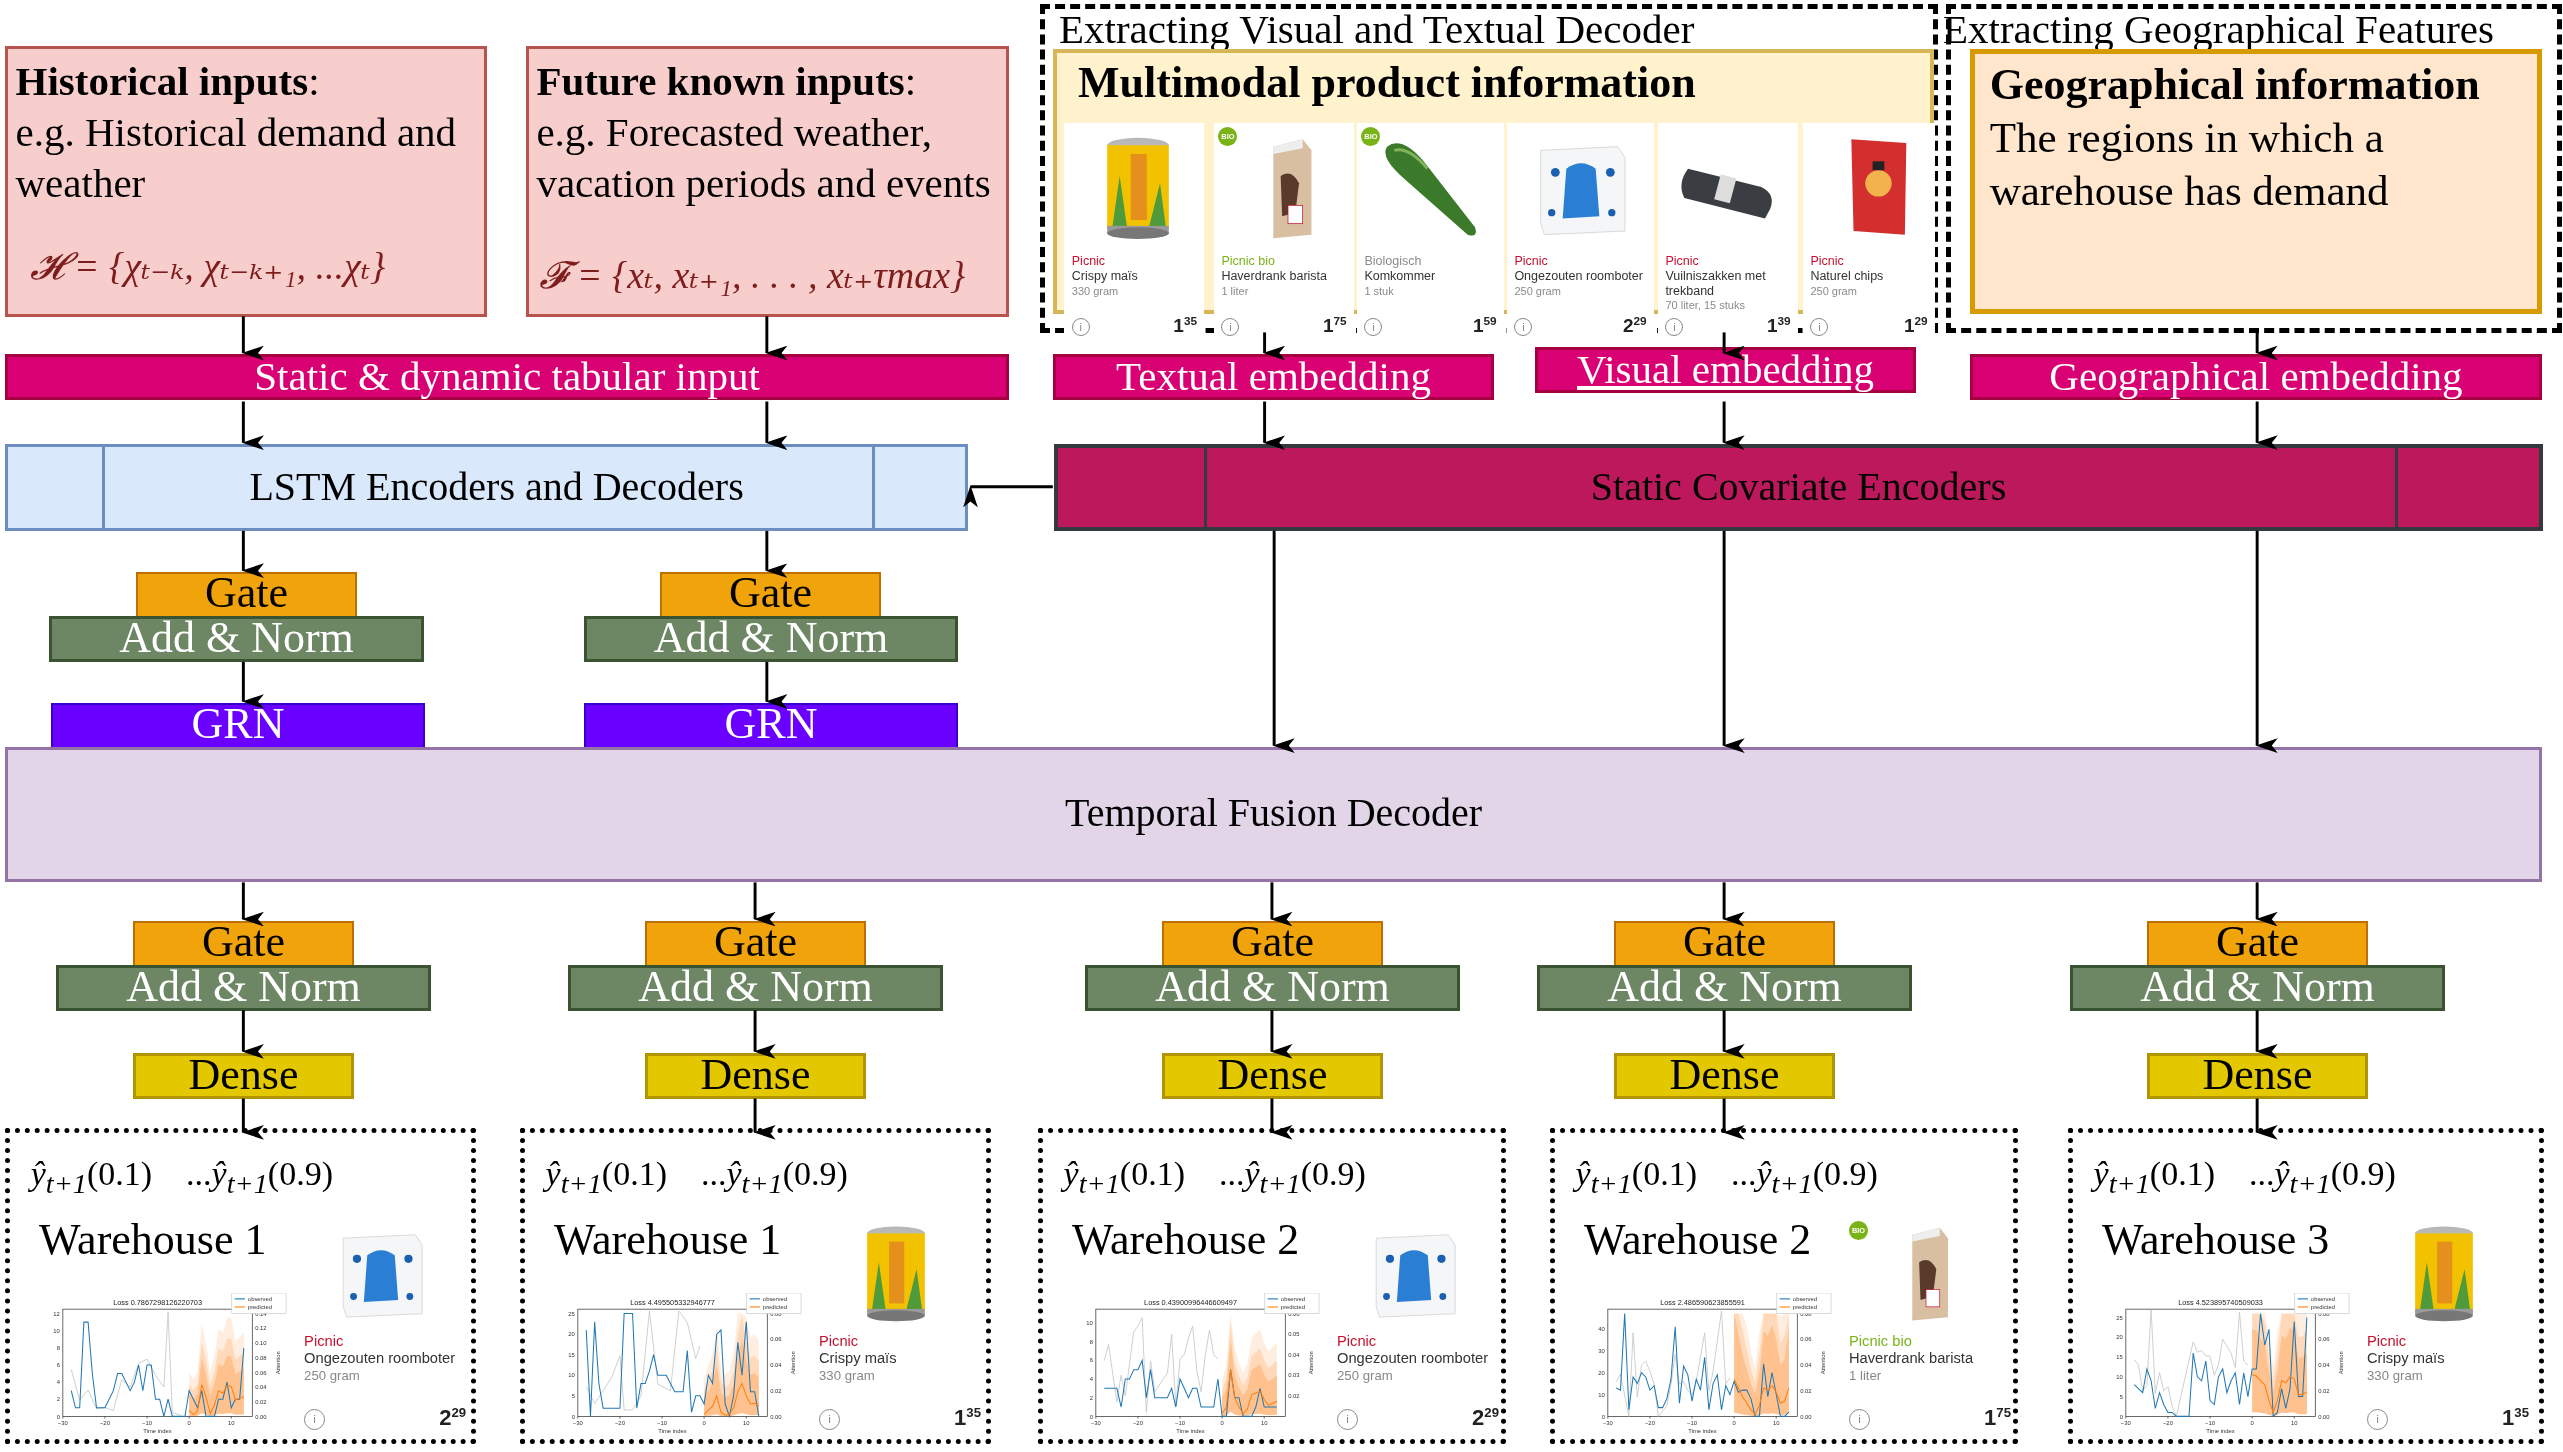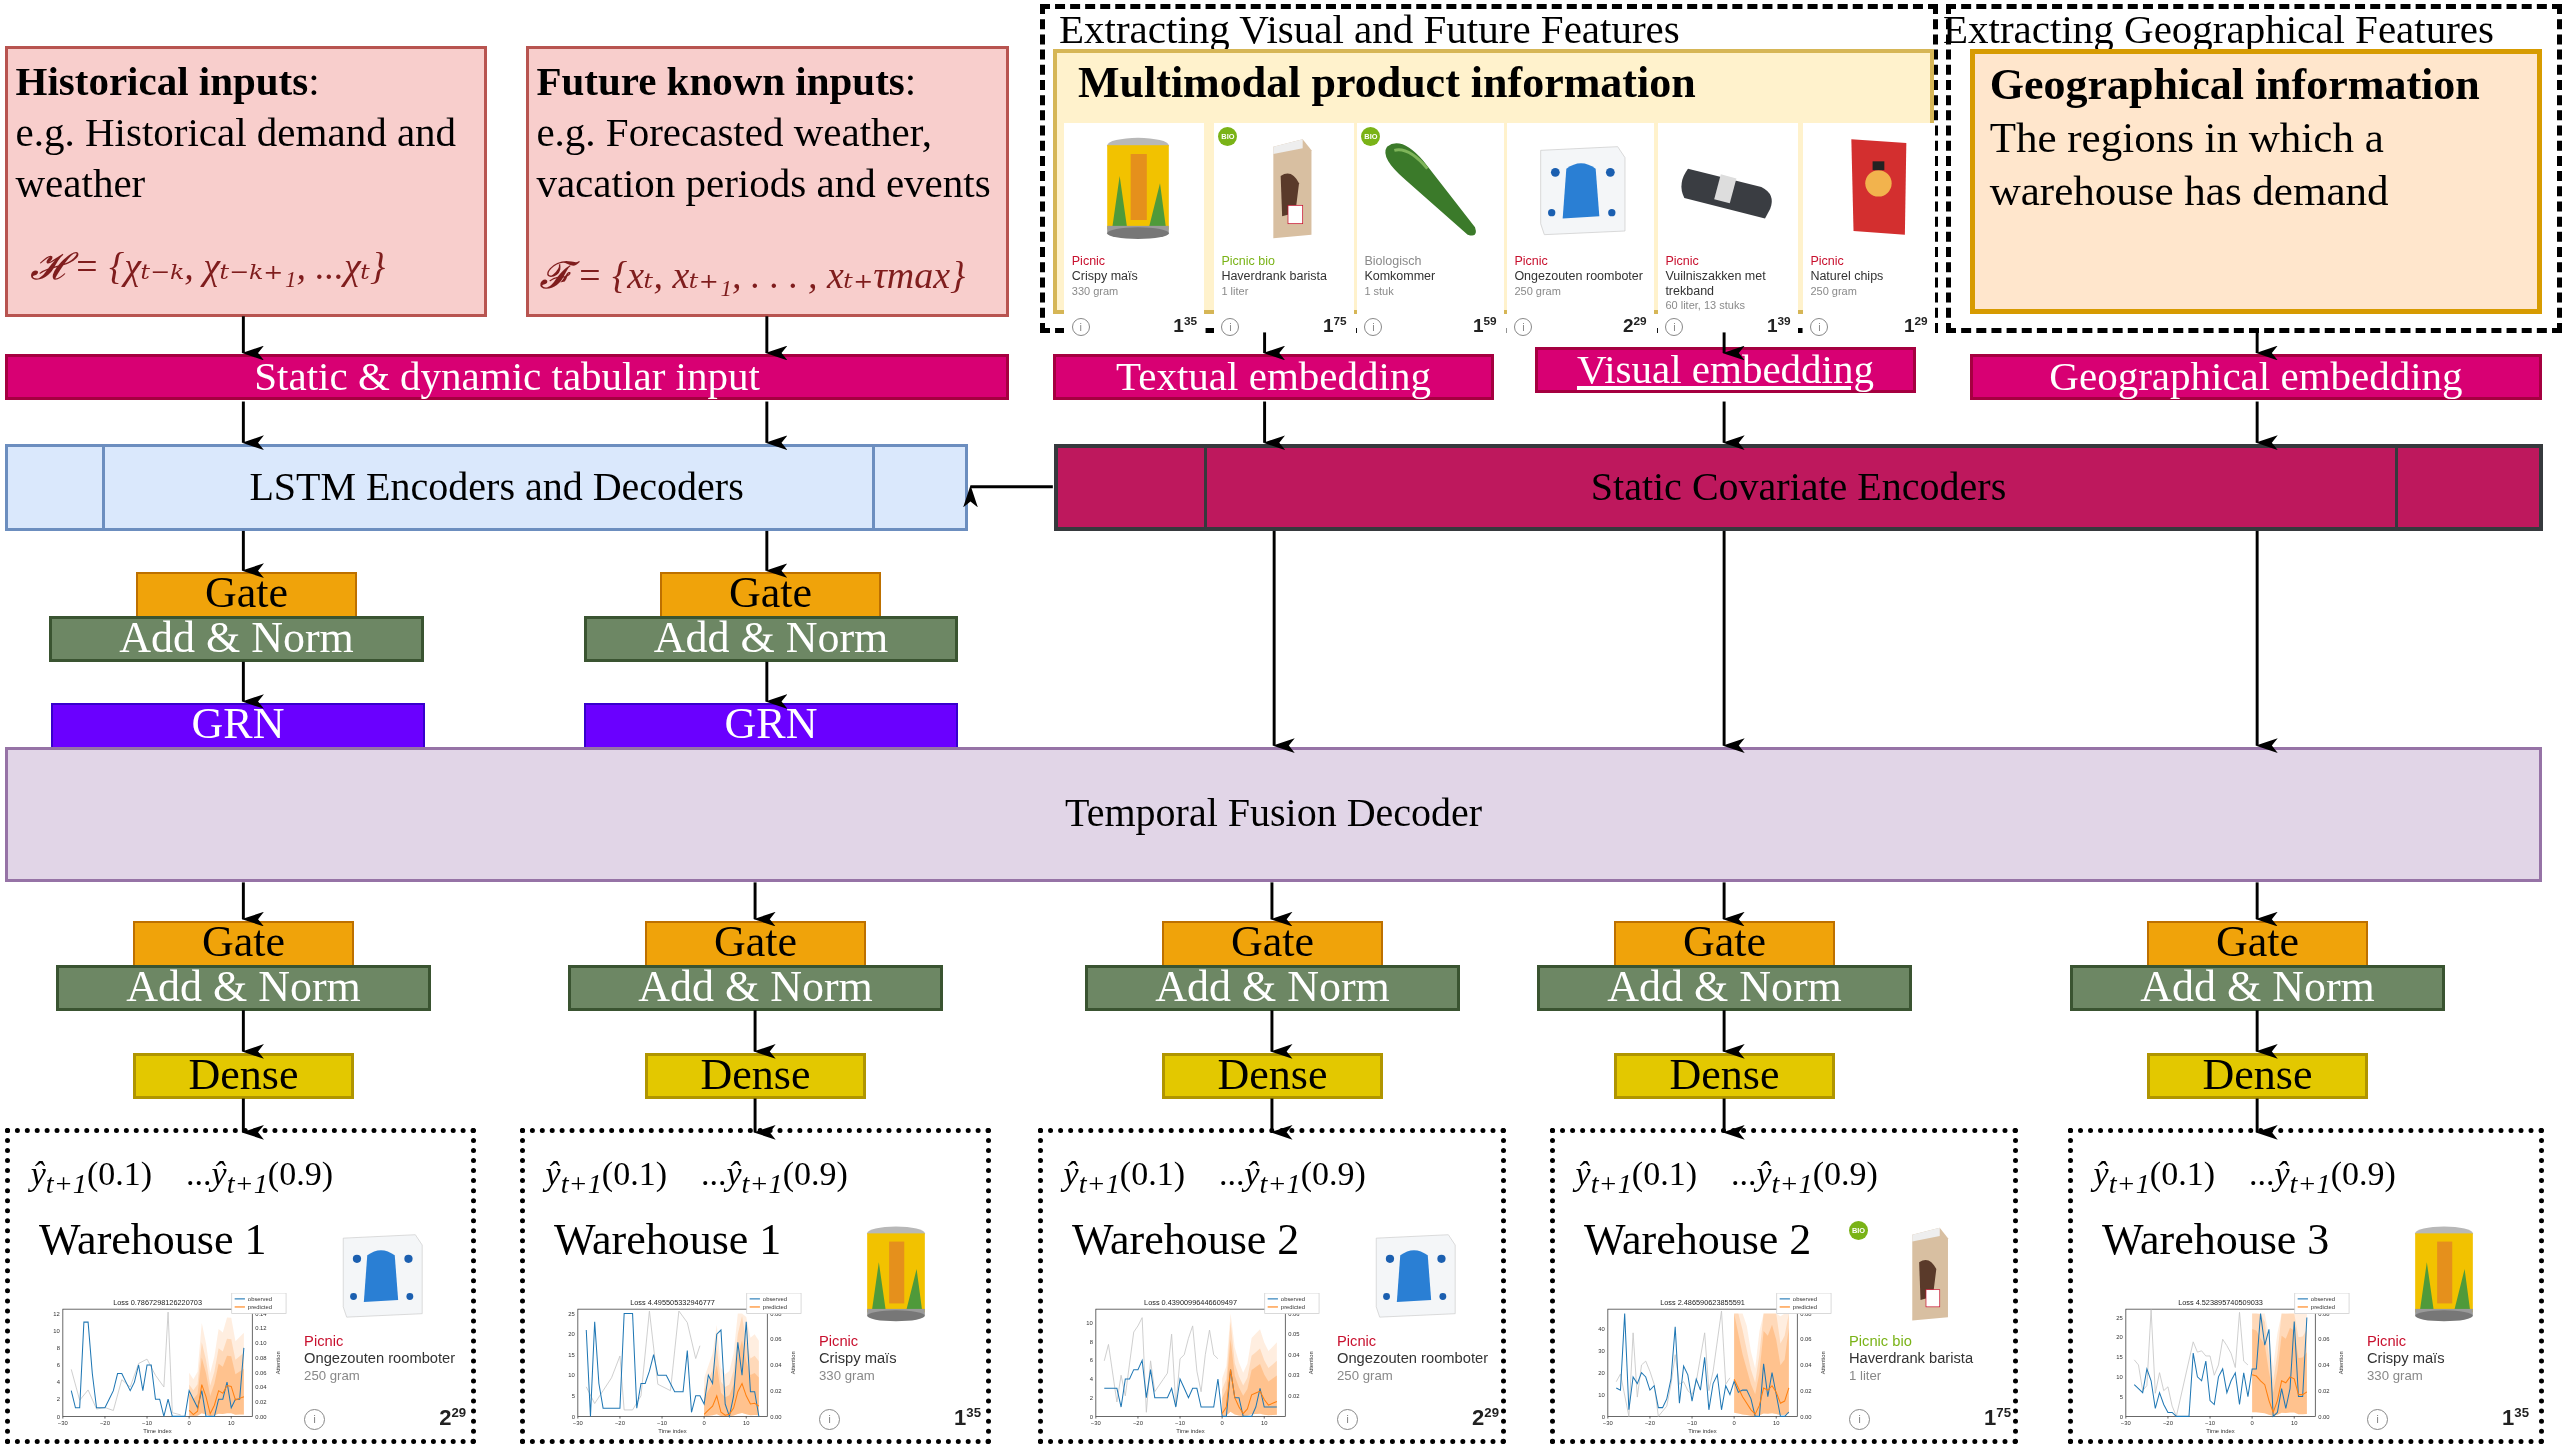--- a/index.html
+++ b/index.html
@@ -64,21 +64,21 @@
   <div>e.g. Historical demand and weather</div>
   <div class="formula">𝓗 = {χₜ₋ₖ, χₜ₋ₖ₊₁, ...χₜ}</div>
 </div>
 <div class="abs input-box" style="left:526px;top:46px;width:483px;height:271px;">
   <div><b>Future known inputs</b><span>:</span></div>
   <div>e.g. Forecasted weather, vacation periods and events</div>
   <div class="formula" style="left:10.3px;bottom:13.2px;">𝓕 = {xₜ, xₜ₊₁, . . . , xₜ₊τmax}</div>
 </div>
 
 <div class="abs dashed" style="left:1040px;top:4.4px;width:898px;height:329px;"></div>
-<div class="abs section-title" style="left:1059px;top:7.4px;">Extracting Visual and Future Features</div>
+<div class="abs section-title" style="left:1059px;top:7.4px;">Extracting Visual and Textual Decoder</div>
 <div class="abs mm-box" style="left:1053px;top:49px;width:881px;height:265px;">
   <div class="mm-title">Multimodal product information</div>
   <div id="product-strip">
       <div class="product-card" style="left: 7.4px; width: 140px;">
         <div class="product-img"><svg viewBox="0 0 160 150" width="100%" height="100%">
             <ellipse cx="80" cy="18" rx="42" ry="10" fill="#b8b8b8"></ellipse>
             <rect x="38" y="18" width="84" height="115" fill="#f2c200"></rect>
             <rect x="70" y="30" width="22" height="90" fill="#e5901c"></rect>
             <path d="M45 130 L55 60 L65 130Z M95 130 L110 70 L118 130Z" fill="#4f9a3a"></path>
             <rect x="38" y="128" width="84" height="10" fill="#9a9a9a"></rect>
@@ -131,21 +131,21 @@
         <div class="p-info">i</div>
         <div class="p-price"><span>2</span><sup>29</sup></div>
       </div>
       <div class="product-card" style="left: 601px; width: 140px;">
         <div class="product-img"><svg viewBox="0 0 160 150" width="100%" height="100%">
             <path d="M20 50 L120 75 Q140 85 132 105 L125 118 L15 90 Q5 70 20 50Z" fill="#3a3d42"></path>
             <rect x="60" y="60" width="22" height="35" fill="#ddd" transform="rotate(15 71 77)"></rect>
           </svg></div>
         <div class="p-brand ">Picnic</div>
         <div class="p-name">Vuilniszakken met trekband</div>
-        <div class="p-size" style="top:176px">60 liter, 13 stuks</div>
+        <div class="p-size" style="top:176px">70 liter, 15 stuks</div>
         <div class="p-info">i</div>
         <div class="p-price"><span>1</span><sup>39</sup></div>
       </div>
       <div class="product-card" style="left: 746px; width: 132px;">
         <div class="product-img"><svg viewBox="0 0 160 150" width="100%" height="100%">
             <polygon points="45,10 120,15 118,140 48,135" fill="#d32f2f"></polygon>
             <circle cx="82" cy="70" r="18" fill="#f2b34d"></circle>
             <rect x="74" y="40" width="16" height="12" fill="#222"></rect>
           </svg></div>
         <div class="p-brand ">Picnic</div>

